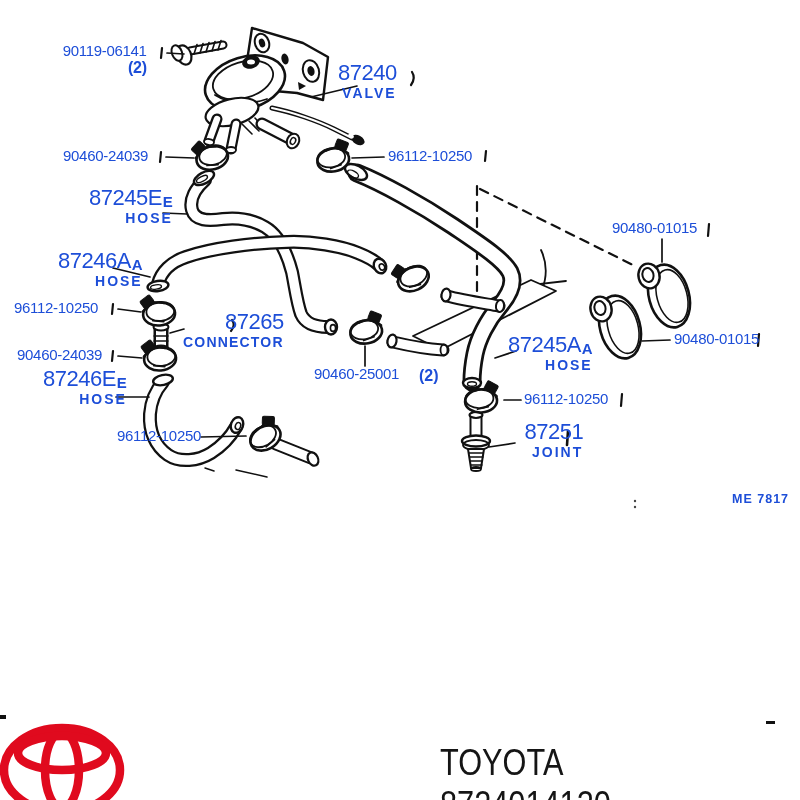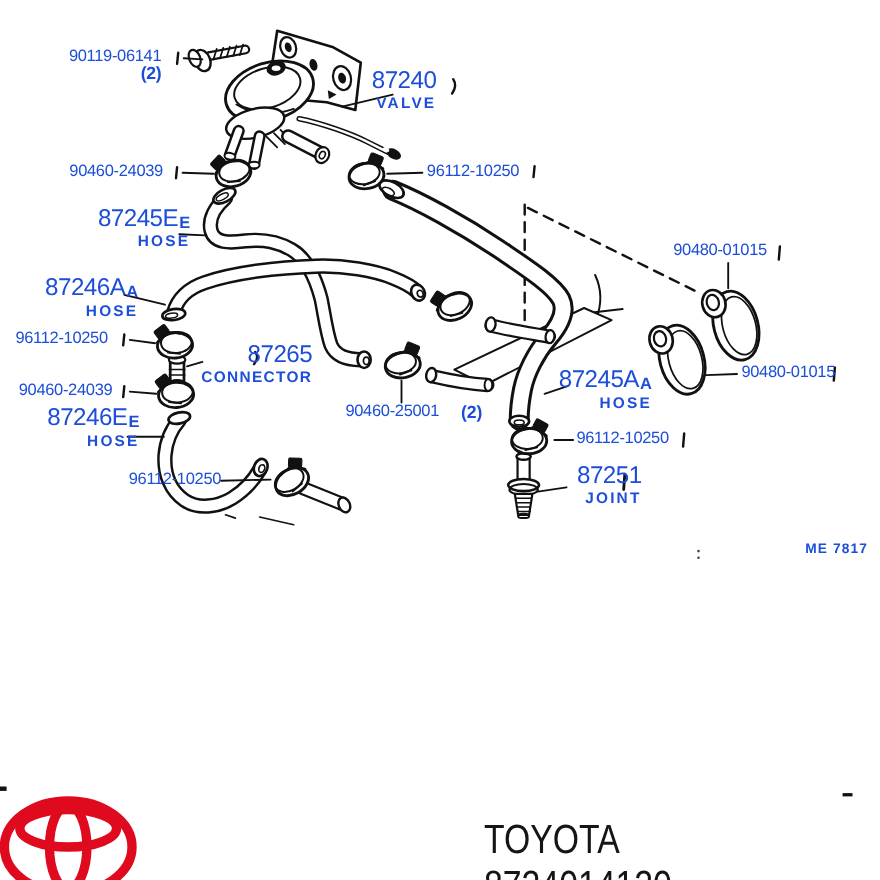--- a/index.html
+++ b/index.html
@@ -248,21 +248,21 @@
 
   <div class="pl num-s" style="left:388px;top:148px">
     <span>96112-10250</span>
   </div>
 
   <div class="pl" style="left:89px;top:186px">
     <span class="num-l">87245E</span><span class="sub">E</span>
     <div class="cat" style="margin-left:3px">HOSE</div>
   </div>
 
-  <div class="pl" style="left:41px;top:249px">
+  <div class="pl" style="left:58px;top:249px">
     <span class="num-l">87246A</span><span class="sub">A</span>
     <div class="cat" style="margin-left:2px">HOSE</div>
   </div>
 
   <div class="pl num-s" style="left:14px;top:300px">
     <span>96112-10250</span>
   </div>
 
   <div class="pl" style="left:183px;top:310px">
     <span class="num-l">87265</span>

